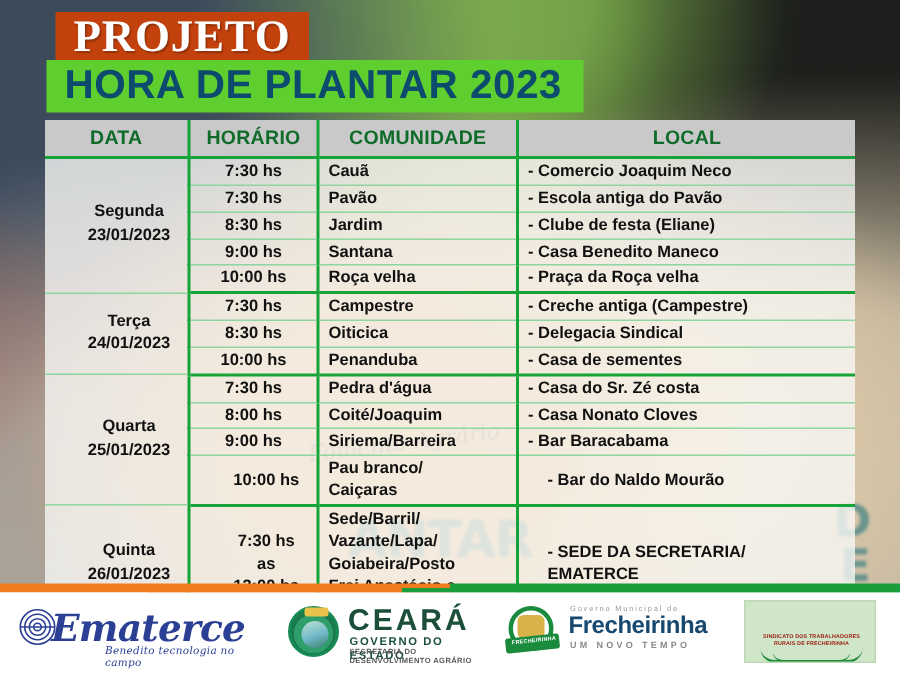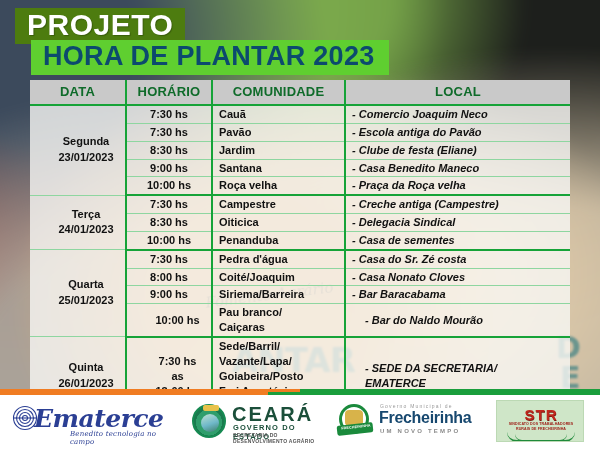--- a/index.html
+++ b/index.html
@@ -31,22 +31,22 @@
     font-family:"DejaVu Sans", sans-serif;letter-spacing:-1px;filter:blur(1.2px);}
   .bw1{left:232px;top:340px;font-size:34px;}
   .bw2{left:556px;top:330px;font-size:30px;}
   .bw3{left:560px;top:360px;font-size:30px;}
   .bg-script{position:absolute;left:205px;top:286px;font-size:15px;color:#6b5a48;
     font-family:"DejaVu Serif", serif;font-style:italic;opacity:.55;
     transform:rotate(-7deg);filter:blur(.5px);}
 
   
   .banner-row{position:absolute;left:0;top:0;width:600px;height:78px;}
-  .banner-a{position:absolute;left:15px;top:8px;background:#4d7c0f;
-    padding:1px 12px 3px 12px;}
+  .banner-a{position:absolute;left:37px;top:8px;background:#c2410c;
+    padding:1px 12px 3px 12px;font-family:Liberation Serif, serif;}
   .banner-a span{font-size:30px;font-weight:bold;color:#ffffff;letter-spacing:.5px;
     line-height:1.05;display:block;text-shadow:1px 1px 1px rgba(0,0,0,.25);}
   .banner-b{position:absolute;left:31px;top:40px;background:#5fcf30;
     padding:2px 14px 3px 12px;}
   .banner-b span{font-size:27px;font-weight:bold;color:#0c4a6e;letter-spacing:.3px;
     line-height:1.1;display:block;}
   .city{position:absolute;left:254px;top:31px;font-size:10px;font-weight:bold;
     color:#0c5d1e;letter-spacing:.4px;}
 
   
@@ -72,21 +72,21 @@
   td.hora{
     text-align:center;font-size:11px;font-weight:bold;color:#111111;
     border-right:2px solid #16a338;padding:1px 2px;white-space:pre-line;line-height:1.35;
   }
   td.com{
     text-align:left;font-size:11px;font-weight:bold;color:#111111;
     border-right:2px solid #16a338;padding:1px 6px;white-space:pre-line;line-height:1.35;
   }
   td.local{
     text-align:left;font-size:11px;font-weight:bold;color:#111111;
-    padding:1px 6px;white-space:pre-line;line-height:1.35;font-style:italic;
+    padding:1px 6px;white-space:pre-line;line-height:1.35;
   }
   tr.inner td{border-bottom:1px solid #8ed6a0;}
   tr.lastinner td{border-bottom:2px solid #16a338;}
   tr.lastinner td.hora,tr.lastinner td.com,tr.lastinner td.local{border-bottom:2px solid #16a338;}
   td.centered{text-align:center;}
   td.midv{vertical-align:middle;padding-left:19px;}
 
   
   .bar{position:absolute;left:0;top:389px;width:600px;height:6px;}
   .bar-orange{position:absolute;left:0;top:0;width:300px;height:6px;background:#f07c22;}
@@ -329,21 +329,20 @@
         <div class="fr-seal-in"></div>
         <div class="fr-ribbon"></div>
         <div class="fr-ribbon-t">FRECHEIRINHA</div>
       </div>
       <div class="fr-sup">Governo Municipal de</div>
       <div class="fr-name">Frecheirinha</div>
       <div class="fr-sub">UM NOVO TEMPO</div>
     </div>
 
     <div class="lg-str">
-      <div class="str-t">STR</div>
       <div class="str-s1">SINDICATO DOS TRABALHADORES</div>
       <div class="str-s2">RURAIS DE FRECHEIRINHA</div>
       <div class="str-leaf"></div>
       <div class="str-leaf2"></div>
     </div>
 
   </div>
 </div>
 
 </body></html>

